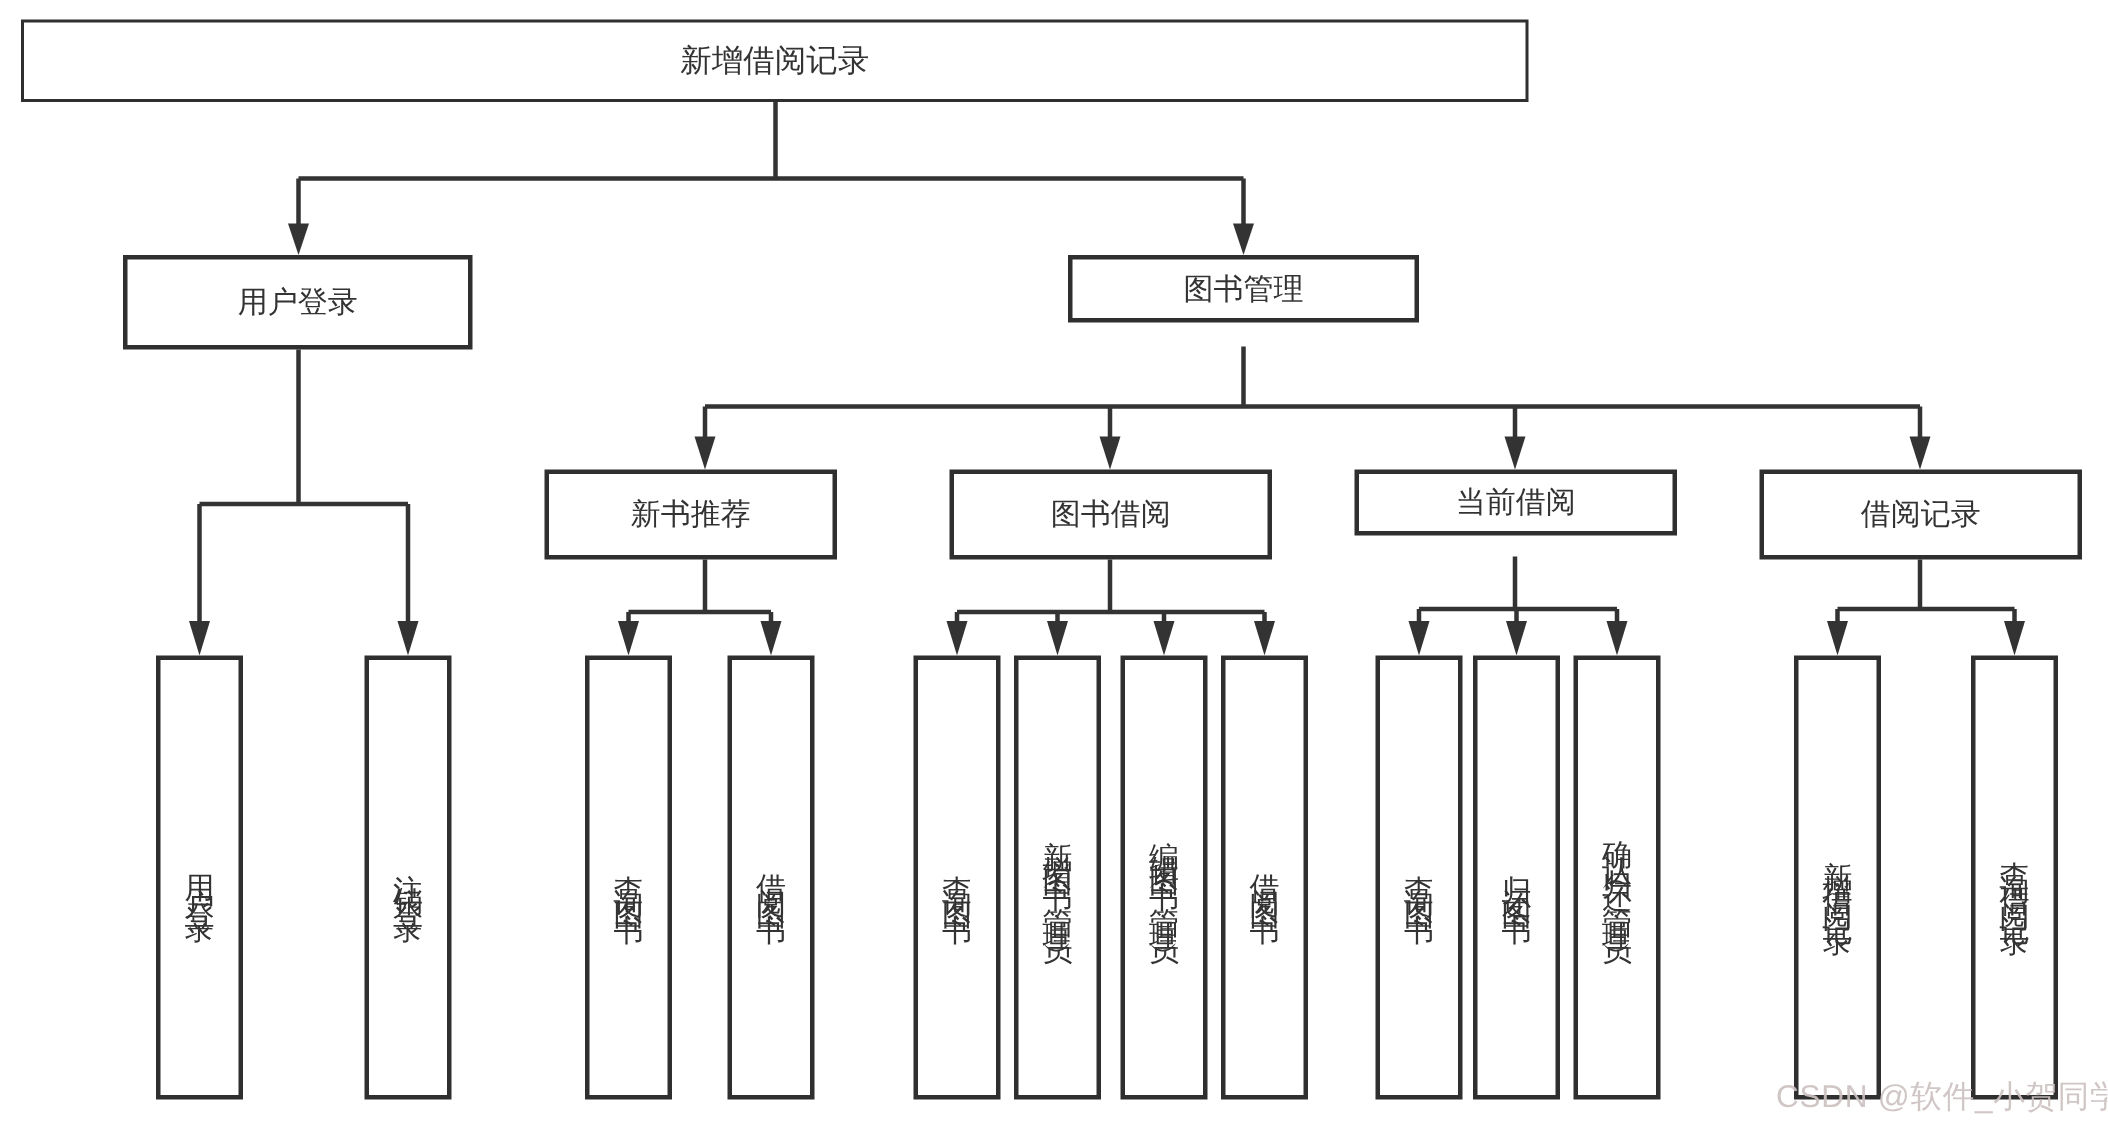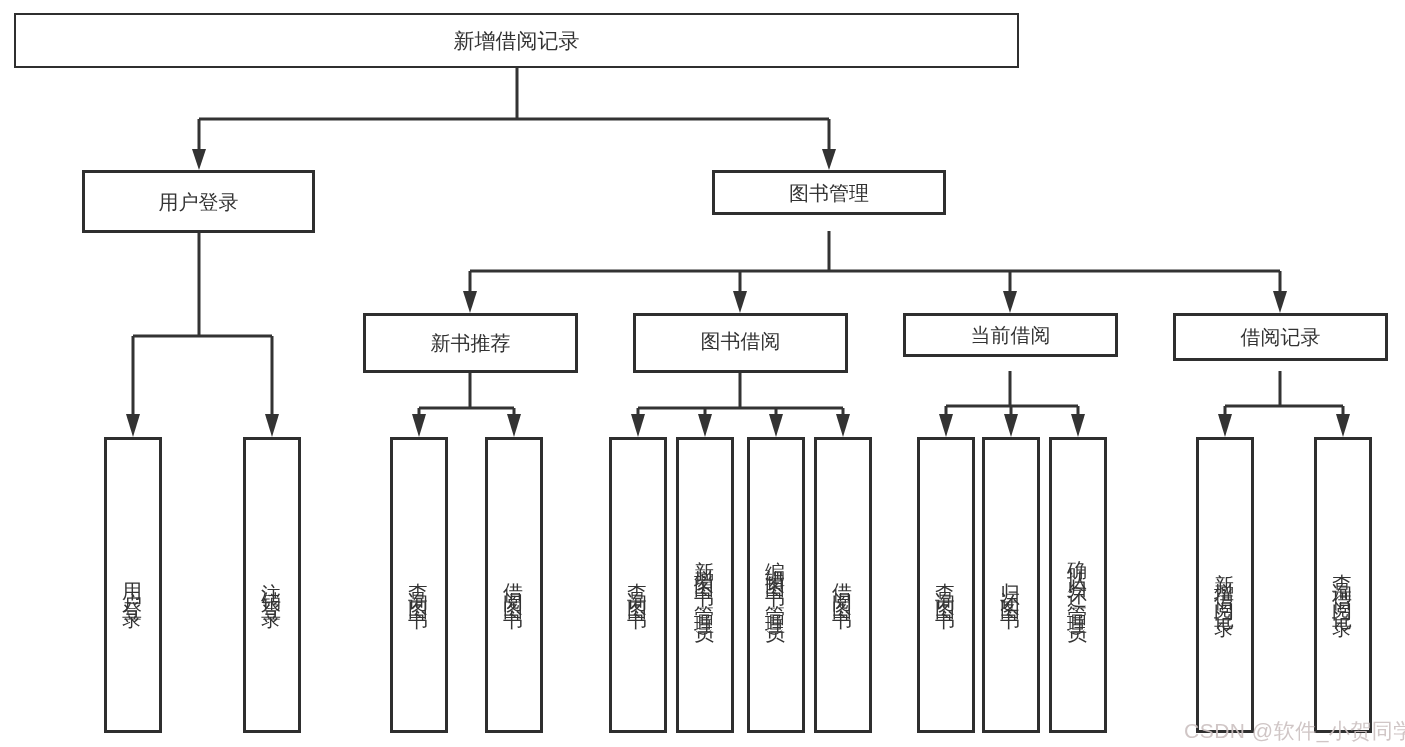--- a/index.html
+++ b/index.html
@@ -101,24 +101,24 @@
       <polygon points="1218,414 1232,414 1225,437"></polygon>
       <polygon points="1336,414 1350,414 1343,437"></polygon>
     </g>
   </svg>
 
   <div class="node root" style="left:14px; top:13px; width:1005px; height:55px;">新增借阅记录</div>
 
   <div class="node" style="left:82px; top:170px; width:233px; height:63px;">用户登录</div>
   <div class="node" style="left:712px; top:170px; width:234px; height:45px;">图书管理</div>
 
-  <div class="node" style="left:363px; top:313px; width:215px; height:60px;">新书推荐</div>
-  <div class="node" style="left:633px; top:313px; width:215px; height:60px;font-family:Liberation Mono, monospace;">图书借阅</div>
+  <div class="node" style="left:363px; top:313px; width:195px; height:60px;">新书推荐</div>
+  <div class="node" style="left:633px; top:313px; width:215px; height:60px;">图书借阅</div>
   <div class="node" style="left:903px; top:313px; width:215px; height:44px;">当前借阅</div>
-  <div class="node" style="left:1173px; top:313px; width:215px; height:48px;">借阅记录</div>
+  <div class="node" style="left:1173px; top:313px; width:215px; height:60px;">借阅记录</div>
 
   <div class="vnode" style="left:104px;">
     <span>用户登录</span>
   </div>
   <div class="vnode" style="left:243px;">
     <span>注销登录</span>
   </div>
 
   <div class="vnode" style="left:390px;">
     <span>查询图书</span>

